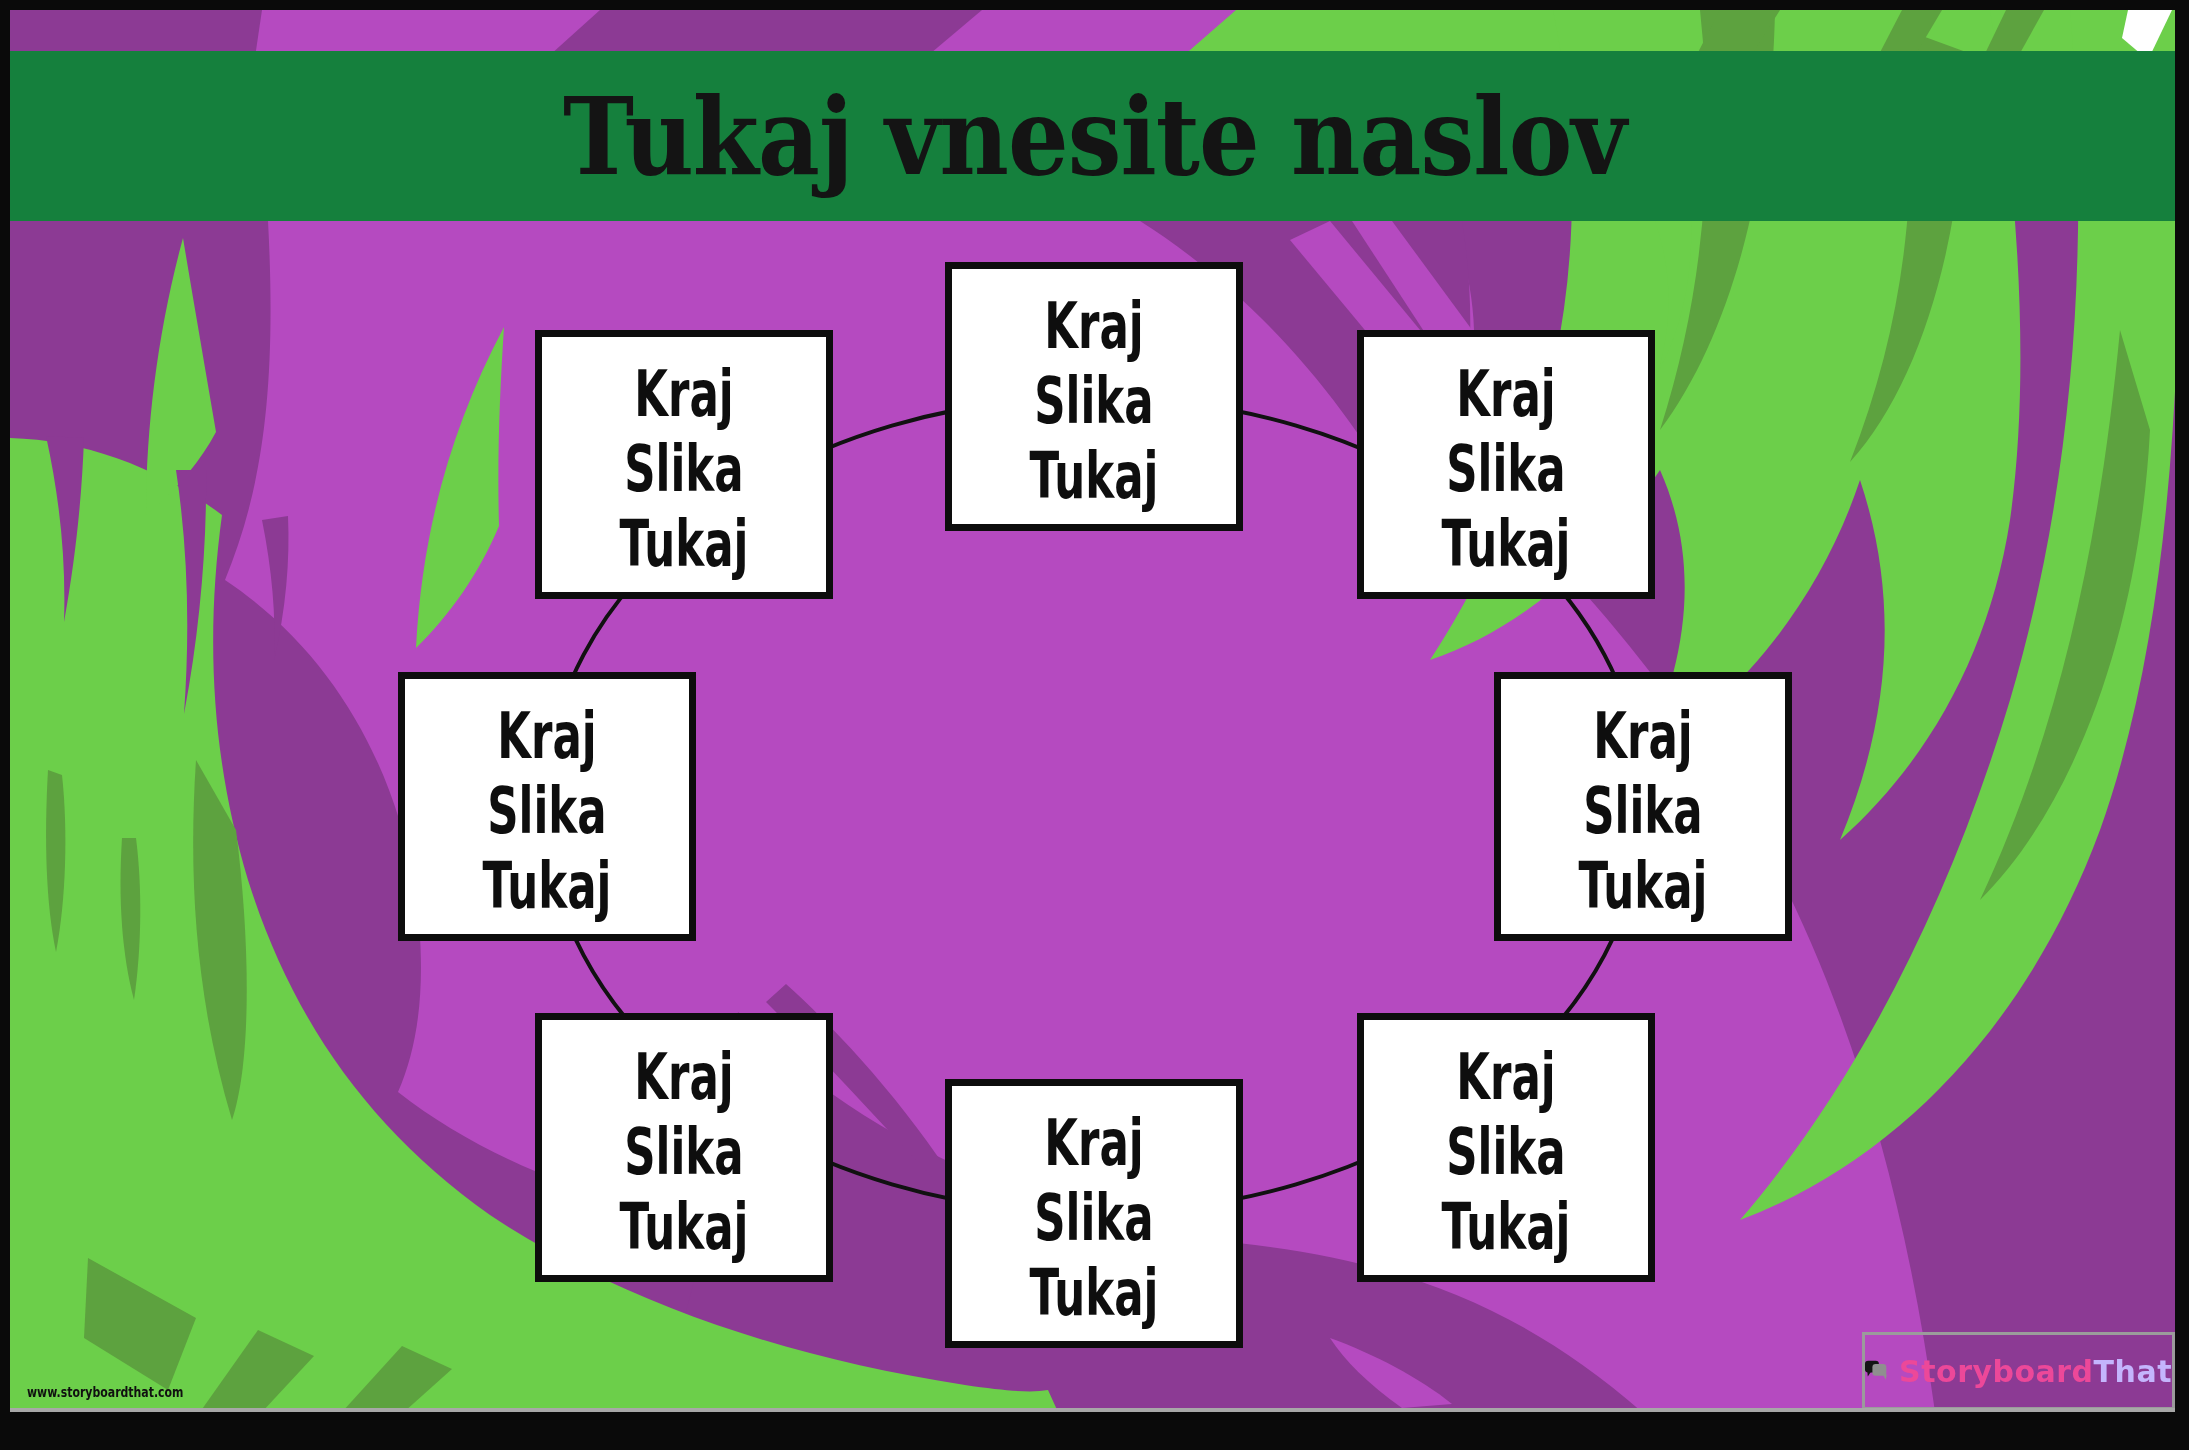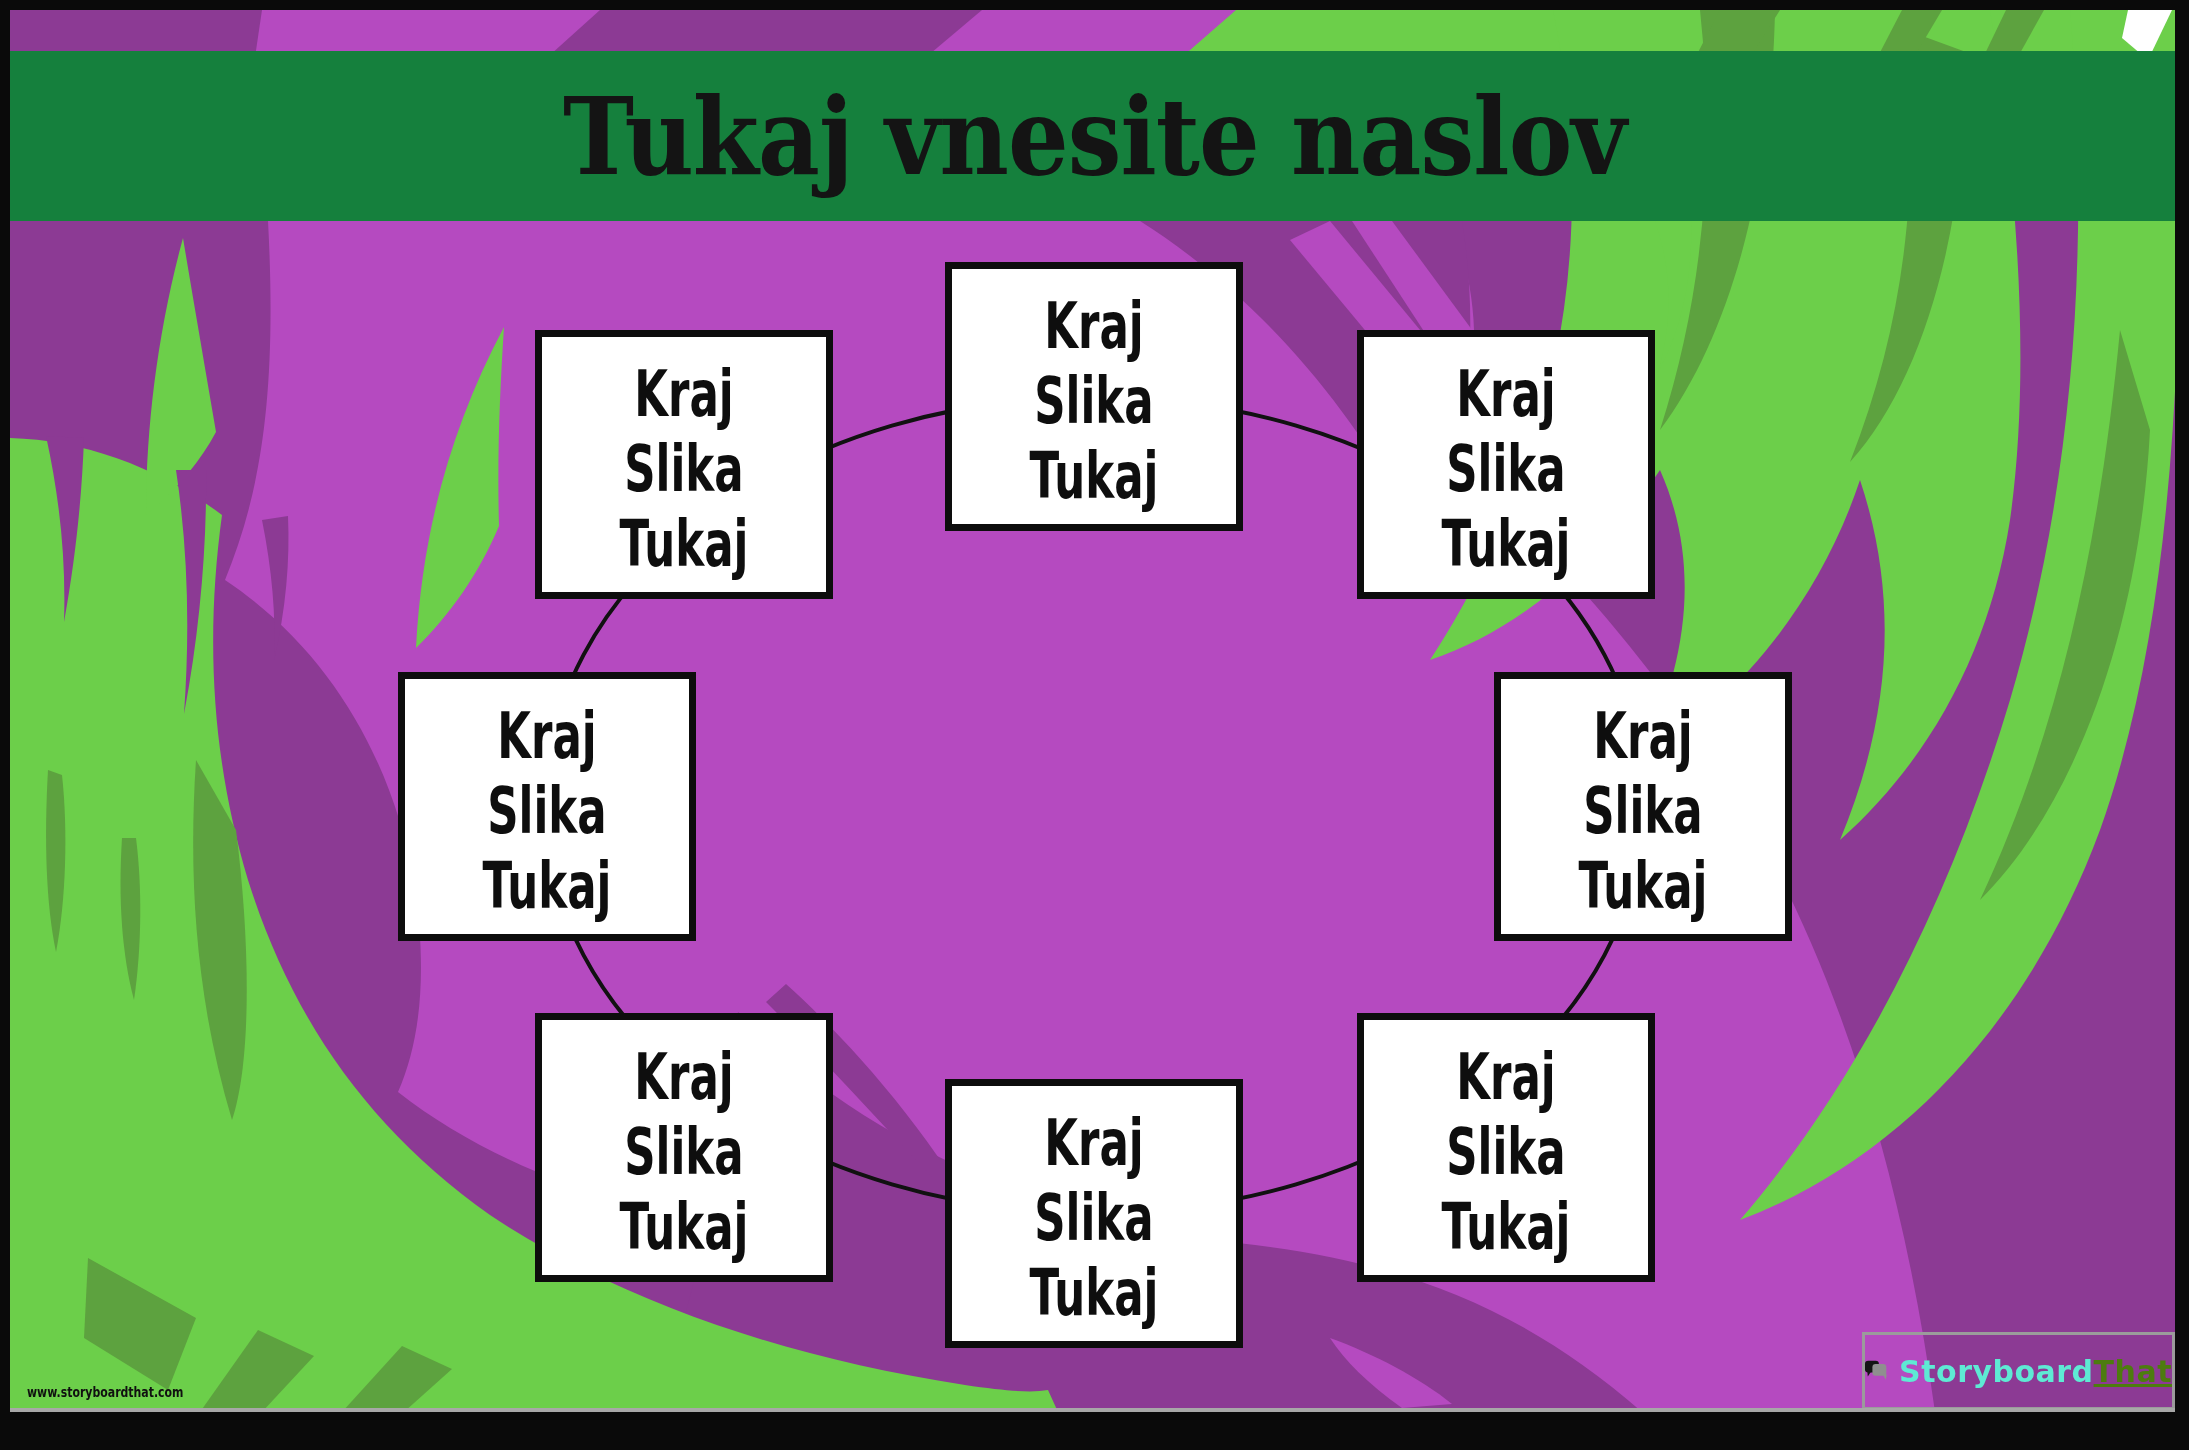--- a/index.html
+++ b/index.html
@@ -15,21 +15,21 @@
   .cell{position:absolute;width:298px;height:269px;background:#ffffff;border:7px solid #0d0d0d;
         box-sizing:border-box;display:flex;align-items:center;justify-content:center;z-index:3;}
   .cell .lbl{font-weight:700;font-size:64px;line-height:75px;color:#0e0e0e;text-align:center;
              white-space:pre-line;transform:scaleX(0.68);transform-origin:center;padding-top:10px;}
   
   #site-url{position:absolute;left:27px;top:1384px;z-index:3;font-weight:700;font-size:14px;color:#101010;
             white-space:nowrap;transform:scaleX(0.78);transform-origin:left center;}
   #logo-box{position:absolute;left:1862px;top:1332px;width:313px;height:78px;z-index:3;border:3px solid #9b9b9b;
             box-sizing:border-box;display:flex;align-items:center;justify-content:center;gap:10px;}
   #logo-text{font-size:30px;font-weight:700;letter-spacing:0.5px;white-space:nowrap;}
-  #logo-text .lt1{color:#5eead4;} #logo-text .lt2{color:#4d7c0f;text-decoration:underline;}
+  #logo-text .lt1{color:#ec4899;} #logo-text .lt2{color:#c4b5fd;}
   
   .frame{position:absolute;background:#0a0a0a;z-index:5;}
   #frame-top{left:0;top:0;width:2189px;height:10px;}
   #frame-left{left:0;top:0;width:10px;height:1450px;}
   #frame-right{left:2175px;top:0;width:14px;height:1450px;}
   #frame-bottom{left:0;top:1412px;width:2189px;height:38px;}
   #edge-hairline{position:absolute;left:0;top:1408px;width:2189px;height:4px;background:#a8a8a8;z-index:4;}
 </style>
 </head>
 <body>

